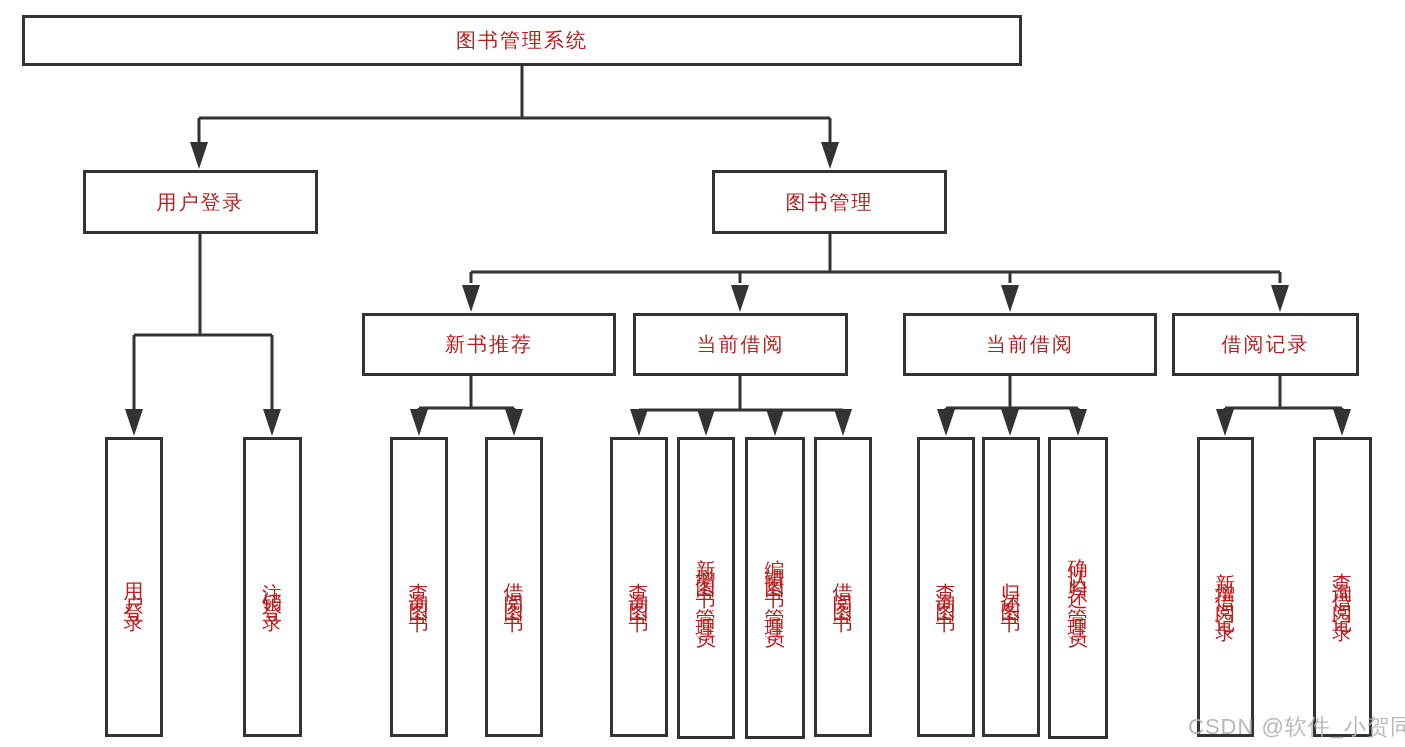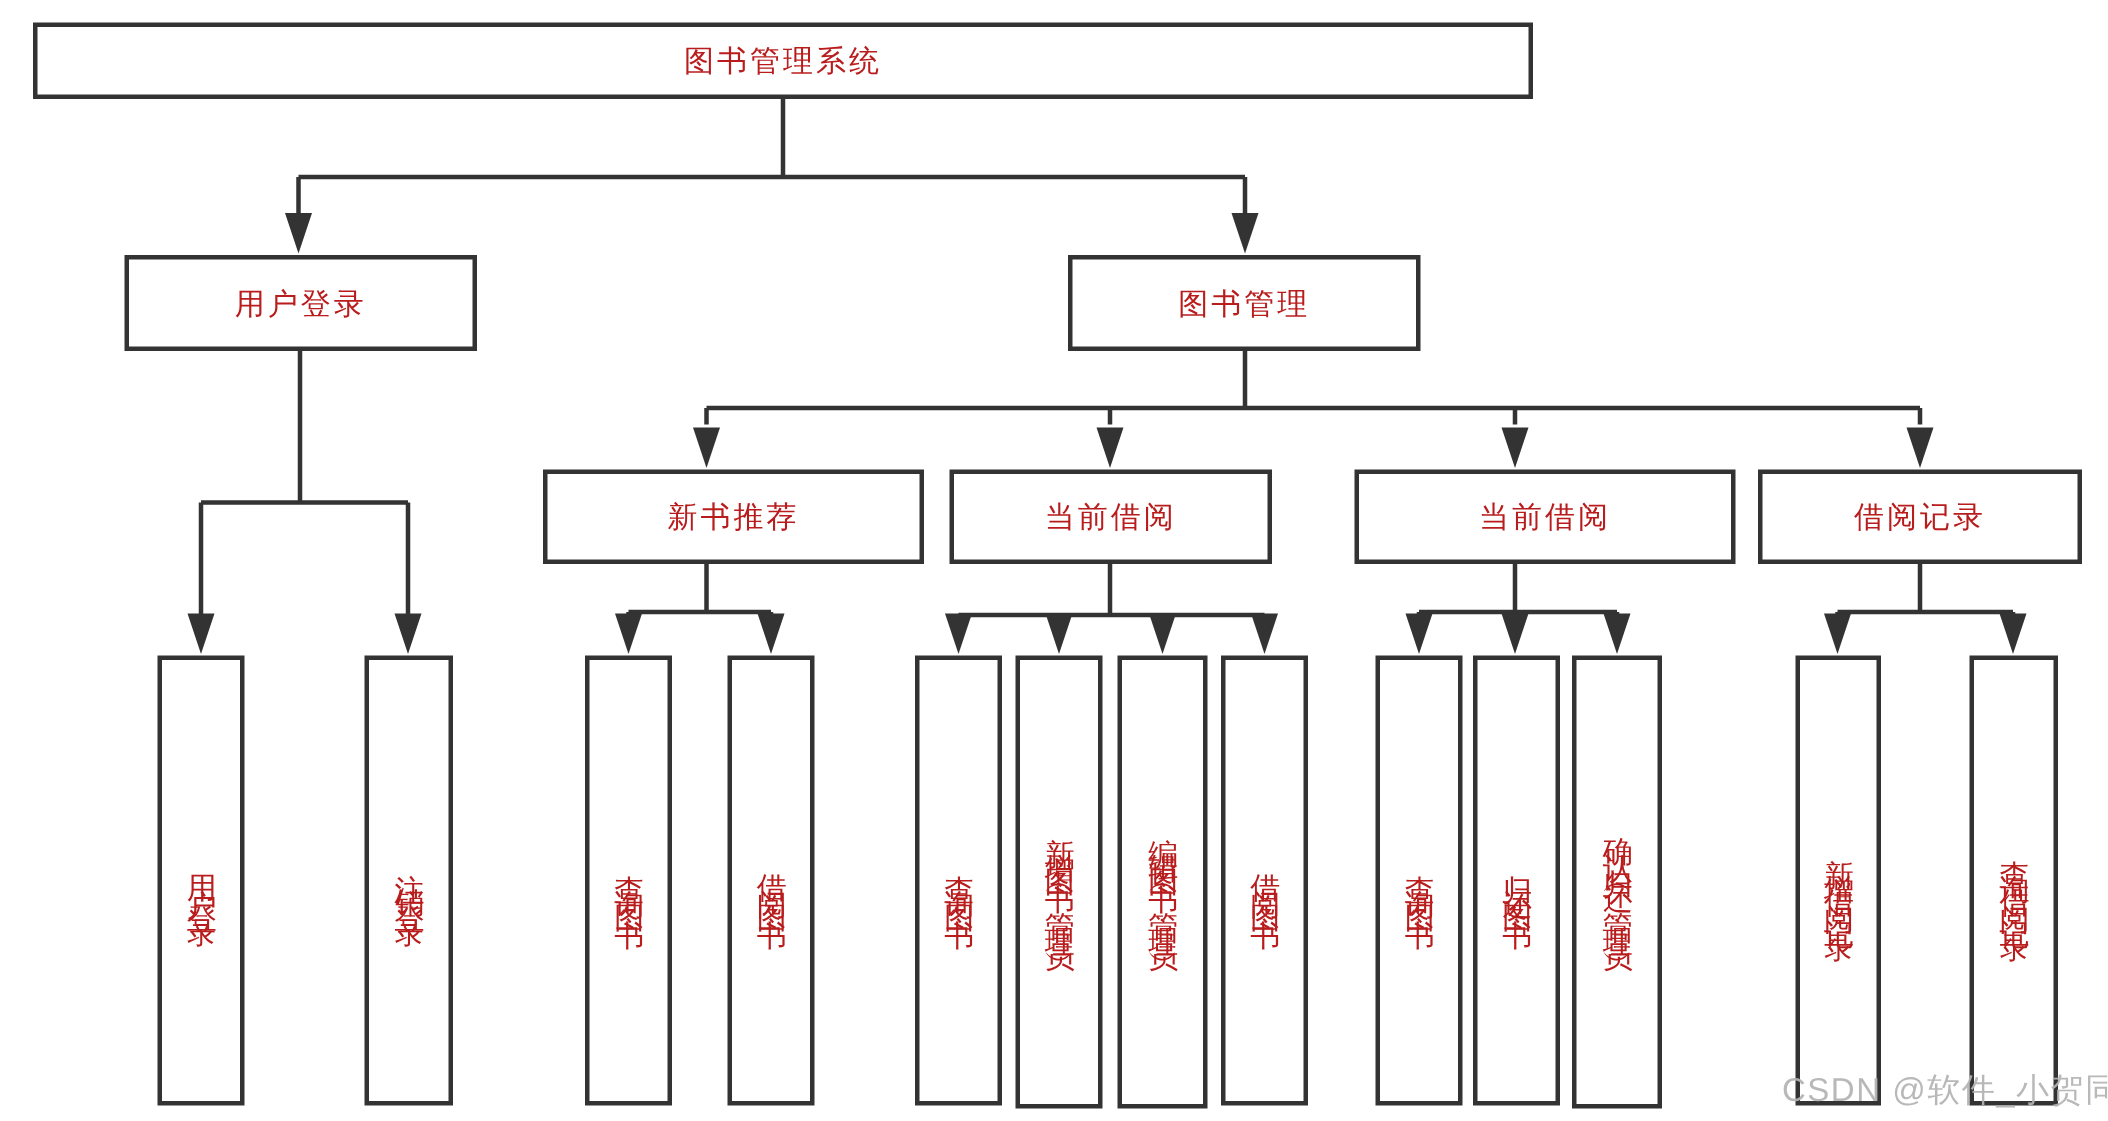--- a/index.html
+++ b/index.html
@@ -116,21 +116,21 @@
 
   <div class="node h-node" style="left:362px; top:313px; width:254px; height:63px">
     <span>新书推荐</span>
   </div>
   <div class="node h-node" style="left:633px; top:313px; width:215px; height:63px">
     <span>当前借阅</span>
   </div>
   <div class="node h-node" style="left:903px; top:313px; width:254px; height:63px">
     <span>当前借阅</span>
   </div>
-  <div class="node h-node" style="left:1172px; top:313px; width:216px; height:63px">
+  <div class="node h-node" style="left:1172px; top:313px; width:187px; height:63px">
     <span>借阅记录</span>
   </div>
 
   <div class="node v-node" style="left:105px; top:437px; width:58px; height:300px">
     <span>用户登录</span>
   </div>
   <div class="node v-node" style="left:243px; top:437px; width:59px; height:300px">
     <span>注销登录</span>
   </div>
 

